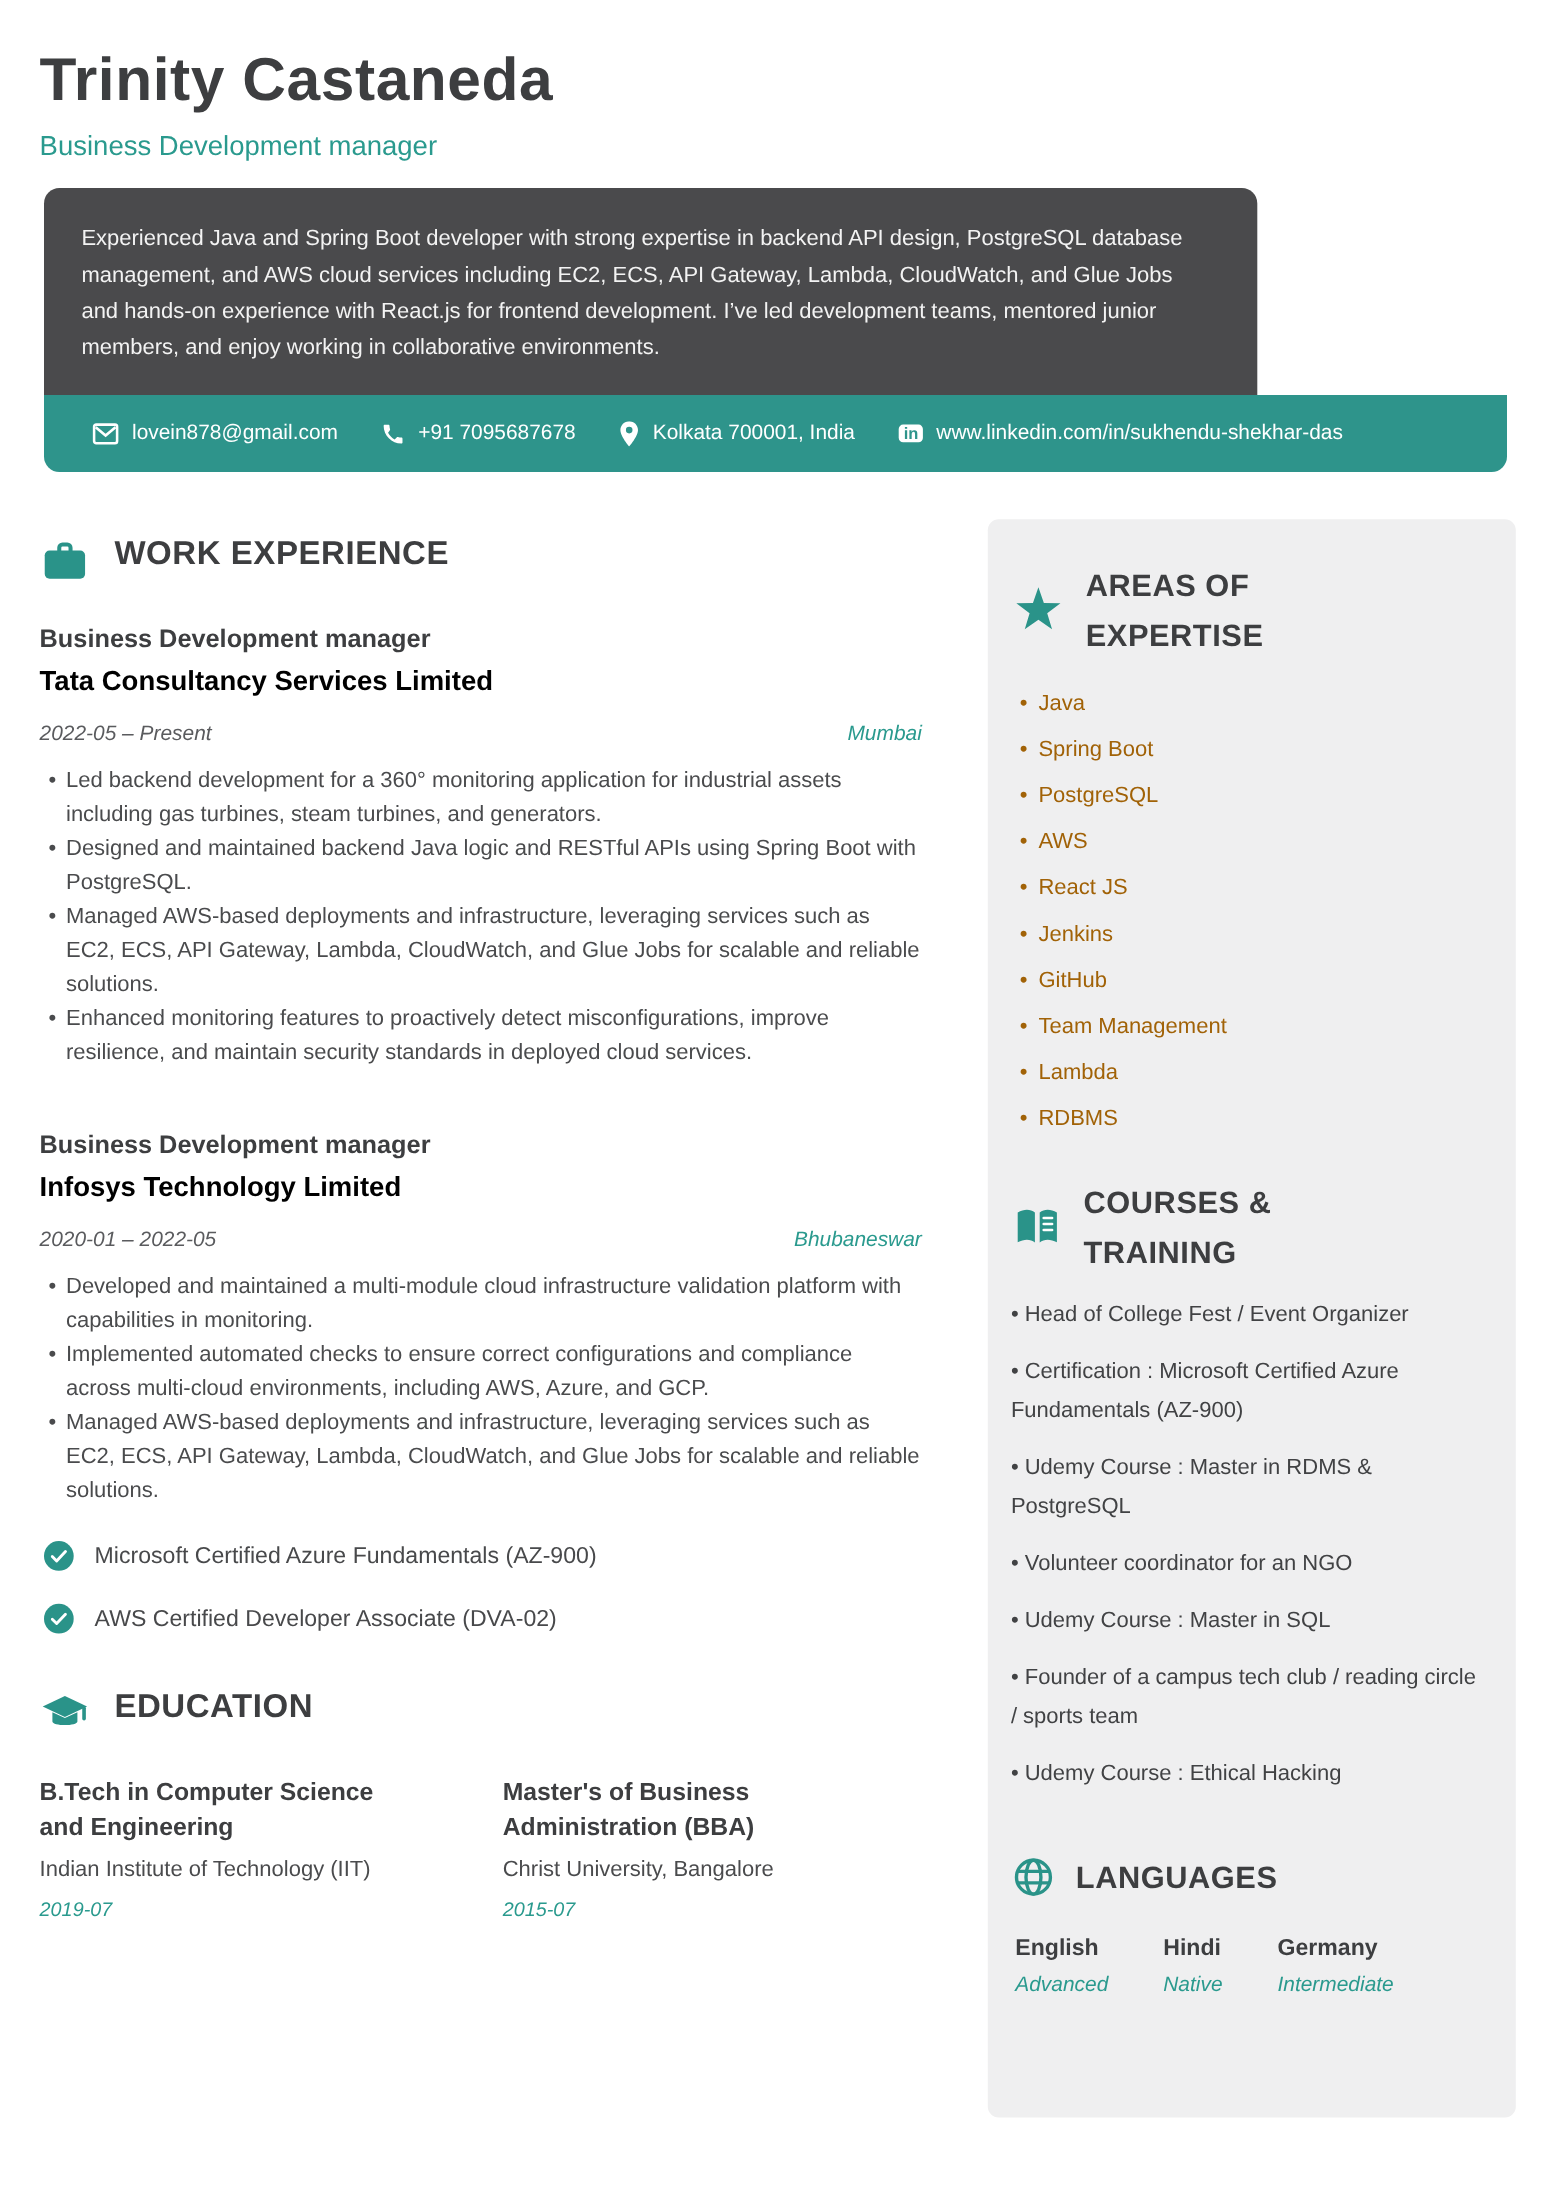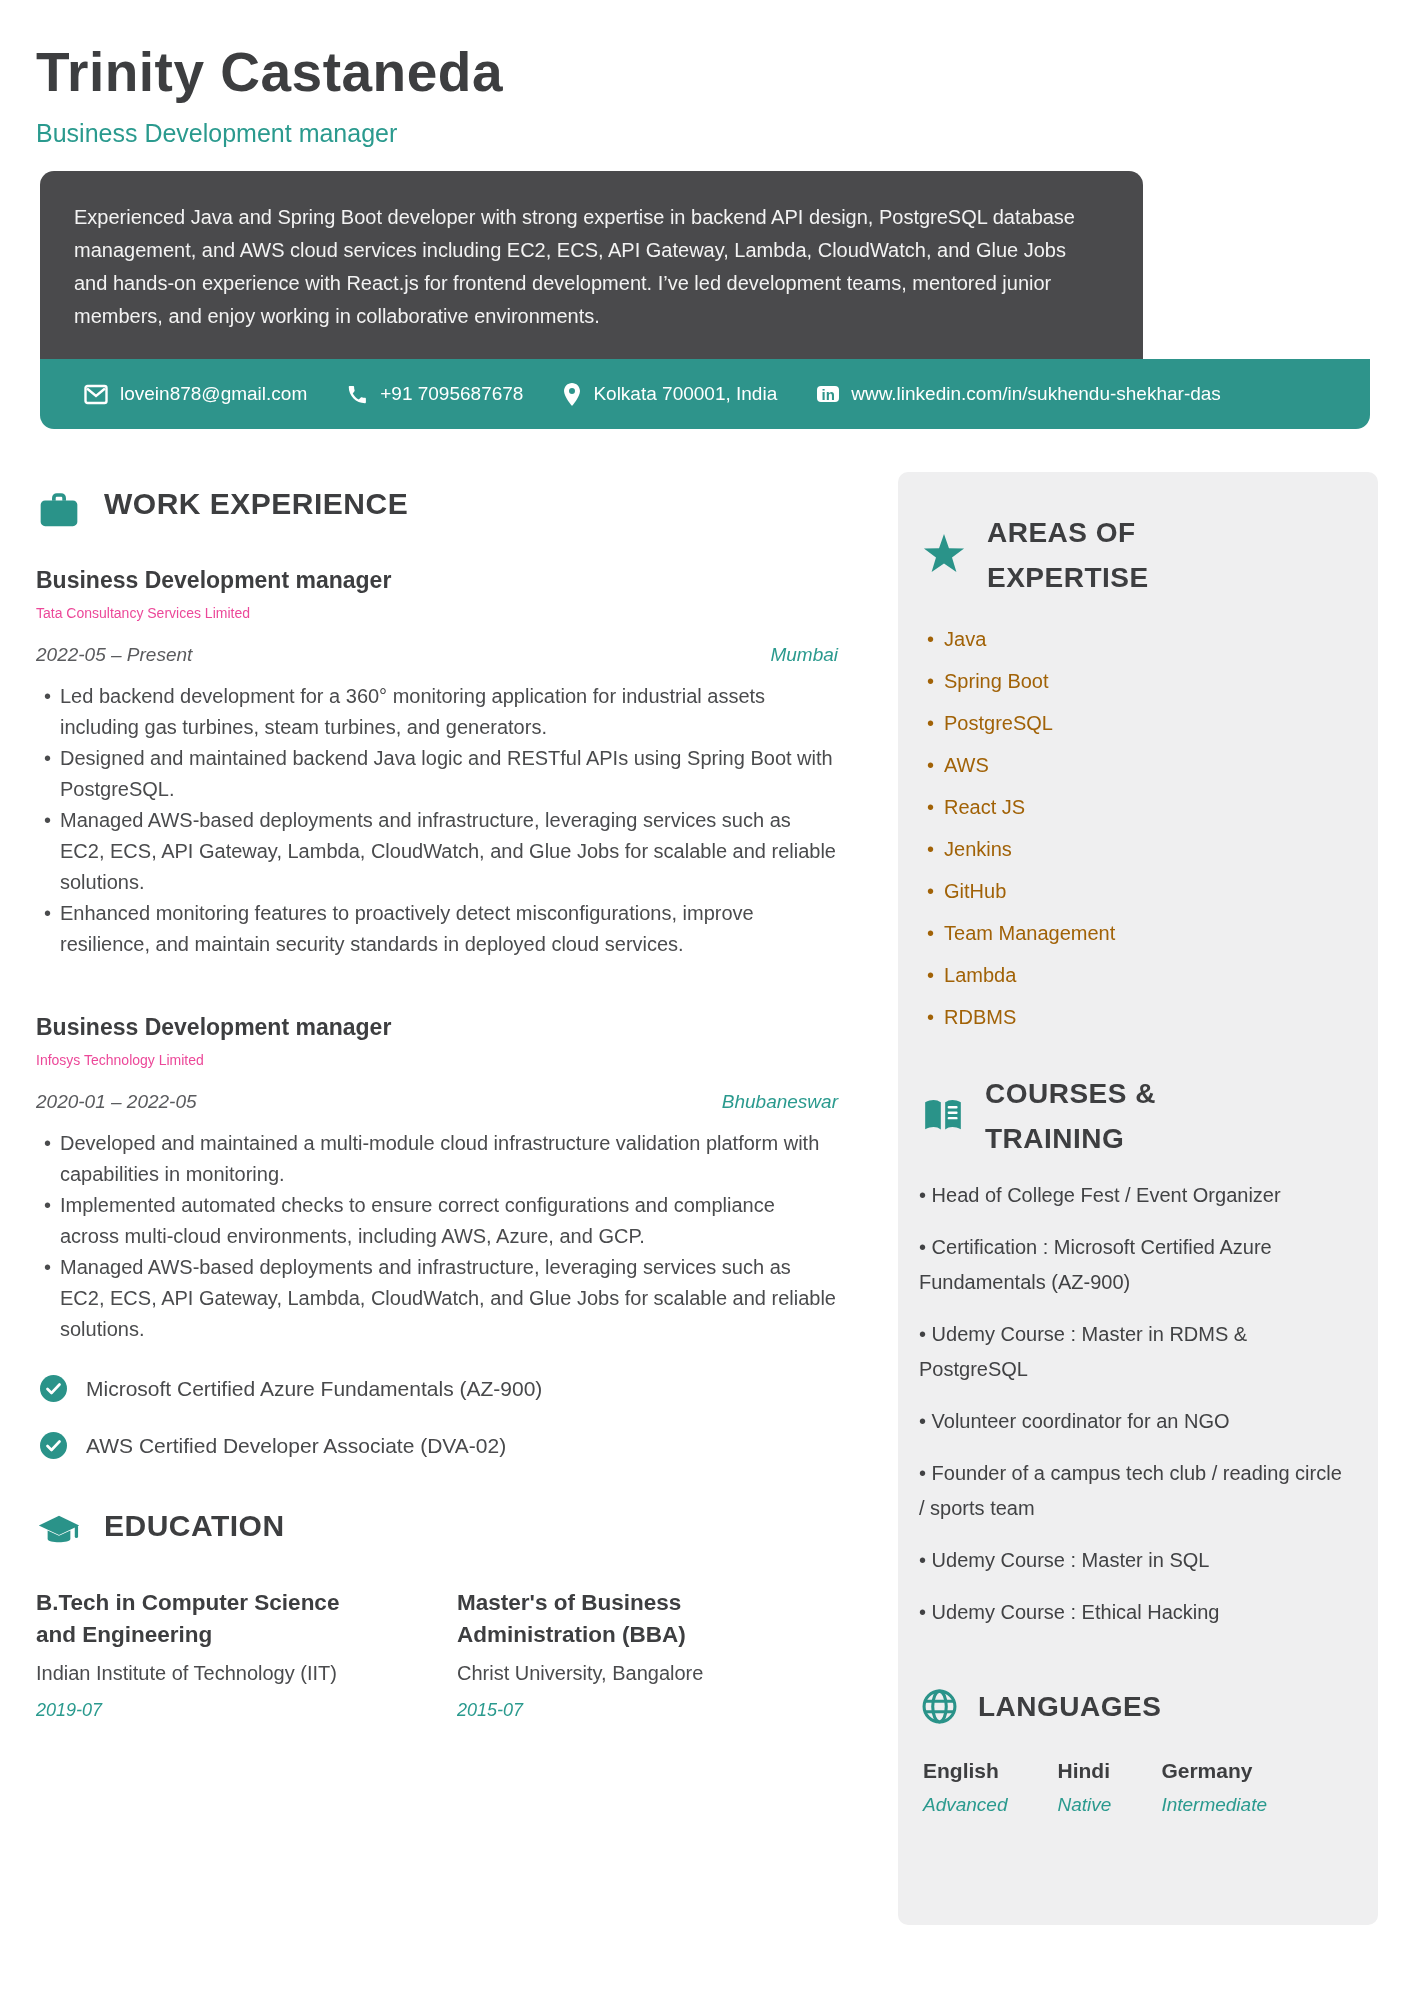--- a/index.html
+++ b/index.html
@@ -54,21 +54,21 @@
 
   
   .sec-head { display:flex; align-items:flex-start; gap:22px; margin-top:58px; }
   .sec-head h2 { margin:0; font-size:30px; font-weight:bold; color:#3d3e40; letter-spacing:.5px; }
   .sec-icon { width:46px; height:46px; display:flex; align-items:center; justify-content:center; }
 
   
   .job { margin-top:34px; }
   .job + .job { margin-top:54px; }
   .job-title { margin:0; font-size:23px; font-weight:bold; color:#3d3e40; }
-  .job-company { margin:11px 0 0; font-size:14px; font-weight:normal; color:#ec4899; }
+  .job-company { margin:11px 0 0; font-size:25px; font-weight:bold; color:#000000; }
   .job-meta { display:flex; justify-content:space-between; margin-top:23px; font-size:19px; font-style:italic; }
   .job-dates { color:#5a5b5e; }
   .job-loc { color:#2a9a8e; }
   .job ul { margin:15px 0 0; padding:0 0 0 24px; list-style:none; }
   .job li { position:relative; font-size:20px; line-height:31px; color:#4a4b4d; }
   .job li::before { content:"•"; position:absolute; left:-16px; color:#4a4b4d; }
 
   
   .cert-item { display:flex; align-items:center; gap:19px; margin:30px 0 0 4px; font-size:21px; color:#48494b; }
   .cert-check {
@@ -276,22 +276,22 @@
             <div>COURSES &amp;</div>
             <div>TRAINING</div>
           </div>
         </div>
         <div class="course-list">
 
         <p class="course-item">Head of College Fest / Event Organizer</p>
             <p class="course-item">Certification : Microsoft Certified Azure Fundamentals (AZ-900)</p>
             <p class="course-item">Udemy Course : Master in RDMS &amp; PostgreSQL</p>
             <p class="course-item">Volunteer coordinator for an NGO</p>
+            <p class="course-item">Udemy Course : Master in SQL</p>
             <p class="course-item">Founder of a campus tech club / reading circle / sports team</p>
-            <p class="course-item">Udemy Course : Master in SQL</p>
             <p class="course-item">Udemy Course : Ethical Hacking</p>
           </div>
       </div>
 
       <div class="lang-wrap">
         <div class="side-head">
           <span class="side-icon">
             <svg width="37" height="37" viewBox="0 0 24 24">
               <circle cx="12" cy="12" r="10" fill="none" stroke="#2a9389" stroke-width="2"></circle>
               <ellipse cx="12" cy="12" rx="4.4" ry="10" fill="none" stroke="#2a9389" stroke-width="2"></ellipse>

